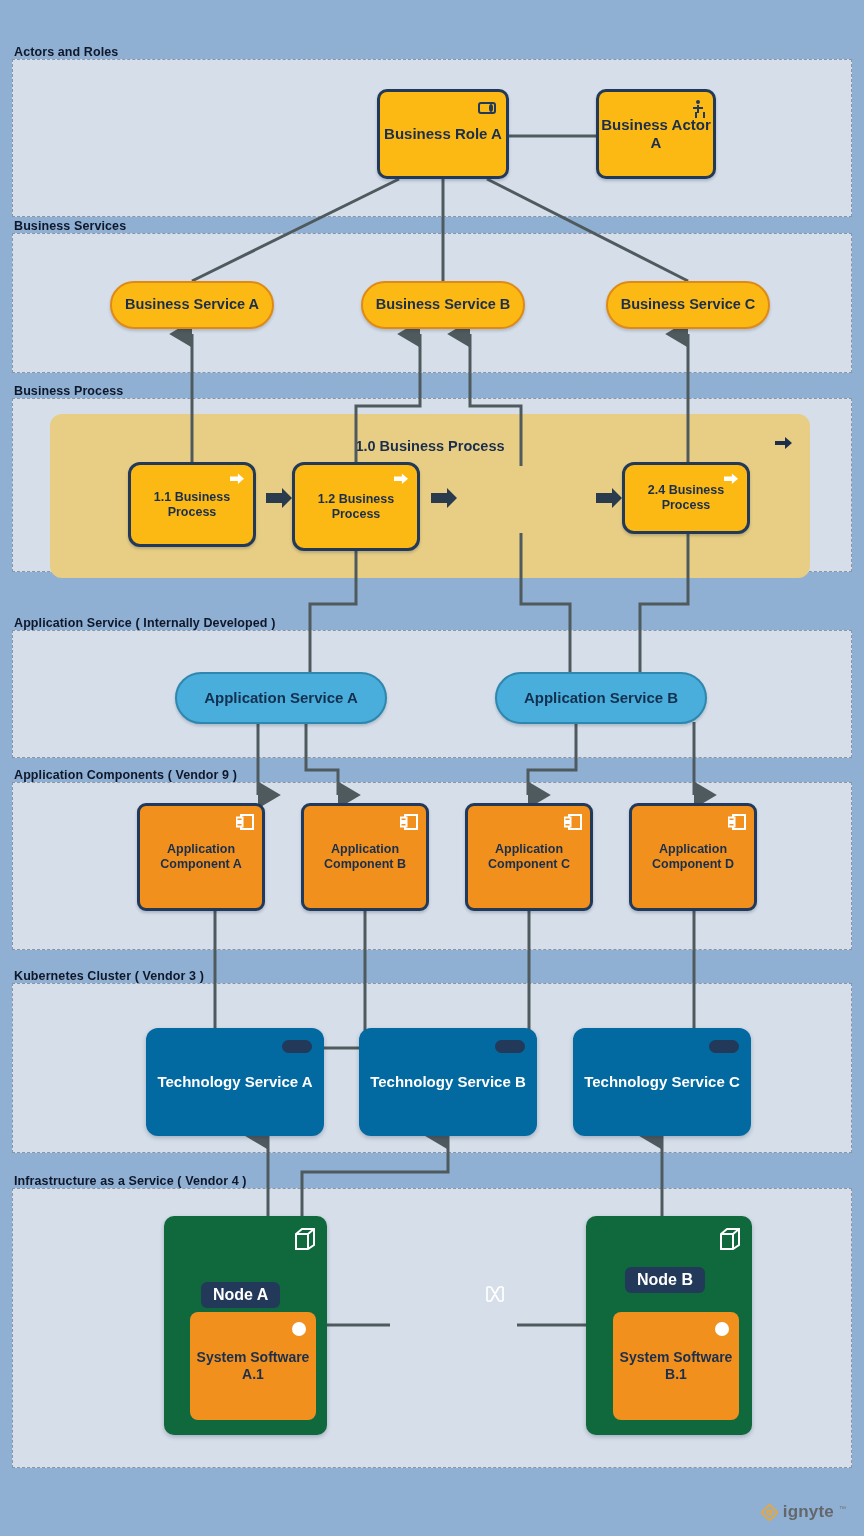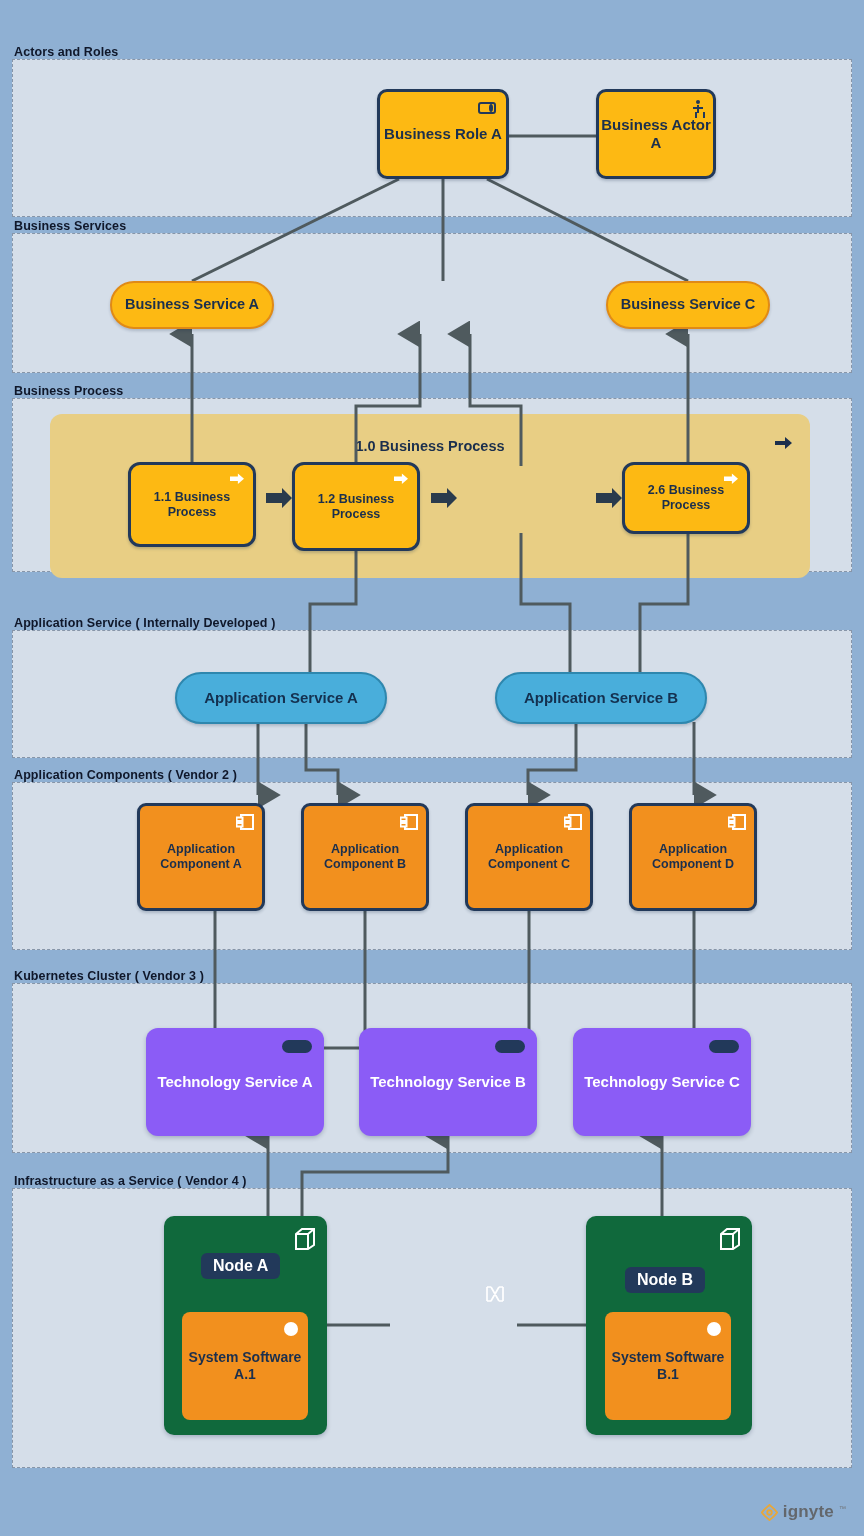--- a/index.html
+++ b/index.html
@@ -67,38 +67,38 @@
     box-shadow:0 2px 3px rgba(20,40,70,.20);
   }
   
   .a-comp{
     background:#F2901E;border:3px solid #22395A;border-radius:9px;
     color:#1B2F4D;font-weight:bold;font-size:12.5px;
     box-shadow:0 2px 3px rgba(20,40,70,.22);
   }
   
   .t-svc{
-    background:#8b5cf6;border:none;border-radius:12px;
+    background:#0369a1;border:none;border-radius:12px;
     color:#FFFFFF;font-weight:bold;font-size:15px;
     box-shadow:0 2px 4px rgba(20,40,70,.25);
   }
   
   .i-node{
     background:#10693C;border-radius:10px;color:#fff;
     box-shadow:0 2px 4px rgba(20,40,70,.25);
     display:block;
   }
   .node-tag{
     position:absolute;background:#22395A;color:#fff;border-radius:6px;
     font-weight:bold;font-size:16px;padding:4px 12px;
   }
   .sys-sw{
     position:absolute;background:#F2901E;border-radius:8px;
     color:#1B2F4D;font-weight:bold;font-size:14px;line-height:1.25;
-    display:flex;align-items:center;justify-content:center;text-align:center;
+    display:flex;align-items:center;justify-content:center;text-align:center;margin-left:8px;
   }
   .comm-net{
     position:absolute;background:#186A3B;border-radius:8px;color:#fff;
     font-weight:bold;font-size:12.5px;line-height:1.25;
     display:flex;align-items:center;justify-content:center;text-align:center;
     box-shadow:0 2px 4px rgba(20,40,70,.22);
   }
 
   
   .ico{position:absolute;z-index:3;}
@@ -154,21 +154,21 @@
 
   <div class="band-label" style="left:14px;top:219px;">Business Services</div>
   <div class="band" style="left:12px;top:233px;width:840px;height:140px;"></div>
 
   <div class="band-label" style="left:14px;top:384px;">Business Process</div>
   <div class="band" style="left:12px;top:398px;width:840px;height:174px;"></div>
 
   <div class="band-label" style="left:14px;top:616px;">Application Service ( Internally Developed )</div>
   <div class="band" style="left:12px;top:630px;width:840px;height:128px;"></div>
 
-  <div class="band-label" style="left:14px;top:768px;">Application Components ( Vendor 2 )</div>
+  <div class="band-label" style="left:14px;top:768px;">Application Components ( Vendor 9 )</div>
   <div class="band" style="left:12px;top:782px;width:840px;height:168px;"></div>
 
   <div class="band-label" style="left:14px;top:969px;">Kubernetes Cluster ( Vendor 3 )</div>
   <div class="band" style="left:12px;top:983px;width:840px;height:170px;"></div>
 
   <div class="band-label" style="left:14px;top:1174px;">Infrastructure as a Service ( Vendor 4 )</div>
   <div class="band" style="left:12px;top:1188px;width:840px;height:280px;"></div>
 
   <svg id="wires" viewBox="0 0 864 1536">
     <defs>
@@ -241,20 +241,23 @@
         <span class="body"></span>
         <span class="arms"></span>
         <span class="legs"></span>
     </span>
     <span class="lbl">Business Actor A</span>
   </div>
 
   <div class="node b-pill" style="left:110px;top:281px;width:164px;height:48px;">
     <span class="lbl">Business Service A</span>
   </div>
+  <div class="node b-pill" style="left:361px;top:281px;width:164px;height:48px;">
+    <span class="lbl">Business Service B</span>
+  </div>
   <div class="node b-pill" style="left:606px;top:281px;width:164px;height:48px;">
     <span class="lbl">Business Service C</span>
   </div>
 
   <div class="proc-group" style="left:50px;top:414px;width:760px;height:164px;">
     <span class="grp-title">1.0 Business Process</span>
     <span class="ico ico-grparrow" style="right:18px;top:22px;">
       <svg viewBox="0 0 17 14">
           <path d="M0 5 L10 5 L10 1 L17 7 L10 13 L10 9 L0 9 Z" fill="#1B2F4D"></path>
         </svg>
@@ -279,21 +282,21 @@
     <span class="lbl">1.2 Business Process</span>
   </div>
 
 
   <div class="node proc-box" style="left:622px;top:462px;width:128px;height:72px;">
     <span class="ico ico-parrow" style="right:9px;top:8px;">
       <svg viewBox="0 0 16 13">
           <path d="M0 4 L9 4 L9 0.5 L16 6.5 L9 12.5 L9 9 L0 9 Z" fill="#FFFFFF"></path>
         </svg>
     </span>
-    <span class="lbl">2.6 Business Process</span>
+    <span class="lbl">2.4 Business Process</span>
   </div>
 
   <div class="node a-pill" style="left:175px;top:672px;width:212px;height:52px;">
     <span class="lbl">Application Service A</span>
   </div>
   <div class="node a-pill" style="left:495px;top:672px;width:212px;height:52px;">
     <span class="lbl">Application Service B</span>
   </div>
 
   <div class="node a-comp" style="left:137px;top:803px;width:128px;height:108px;">
@@ -354,21 +357,21 @@
   </div>
 
   <div class="node i-node" style="left:164px;top:1216px;width:163px;height:219px;">
     <span class="ico ico-dev" style="right:12px;top:12px;">
       <svg viewBox="0 0 20 22">
           <path d="M1 6 L7 1 L19 1 L19 17 L13 21 L1 21 Z" fill="none" stroke="#fff" stroke-width="2"></path>
           <path d="M1 6 L13 6 L13 21" fill="none" stroke="#fff" stroke-width="2"></path>
           <path d="M13 6 L19 1" fill="none" stroke="#fff" stroke-width="2"></path>
         </svg>
     </span>
-    <span class="node-tag" style="left:37px;top:37px;">Node A</span>
+    <span class="node-tag" style="left:37px;top:66px;">Node A</span>
     <span class="sys-sw" style="left:18px;top:96px;width:126px;height:108px;">
       <span class="ico ico-sysw" style="right:10px;top:10px;"></span>
       <span class="lbl">System Software A.1</span>
     </span>
   </div>
 
   <div class="comm-net" style="left:390px;top:1275px;width:127px;height:101px;">
     <span class="ico ico-net" style="right:12px;top:10px;">
       <svg viewBox="0 0 20 18">
           <path d="M2 2 L2 16 M18 2 L18 16 M2 2 L6 2 M14 2 L18 2 M2 16 L6 16 M14 16 L18 16 M6 2 L14 16 M14 2 L6 16" stroke="#fff" stroke-width="1.7" fill="none"></path>

